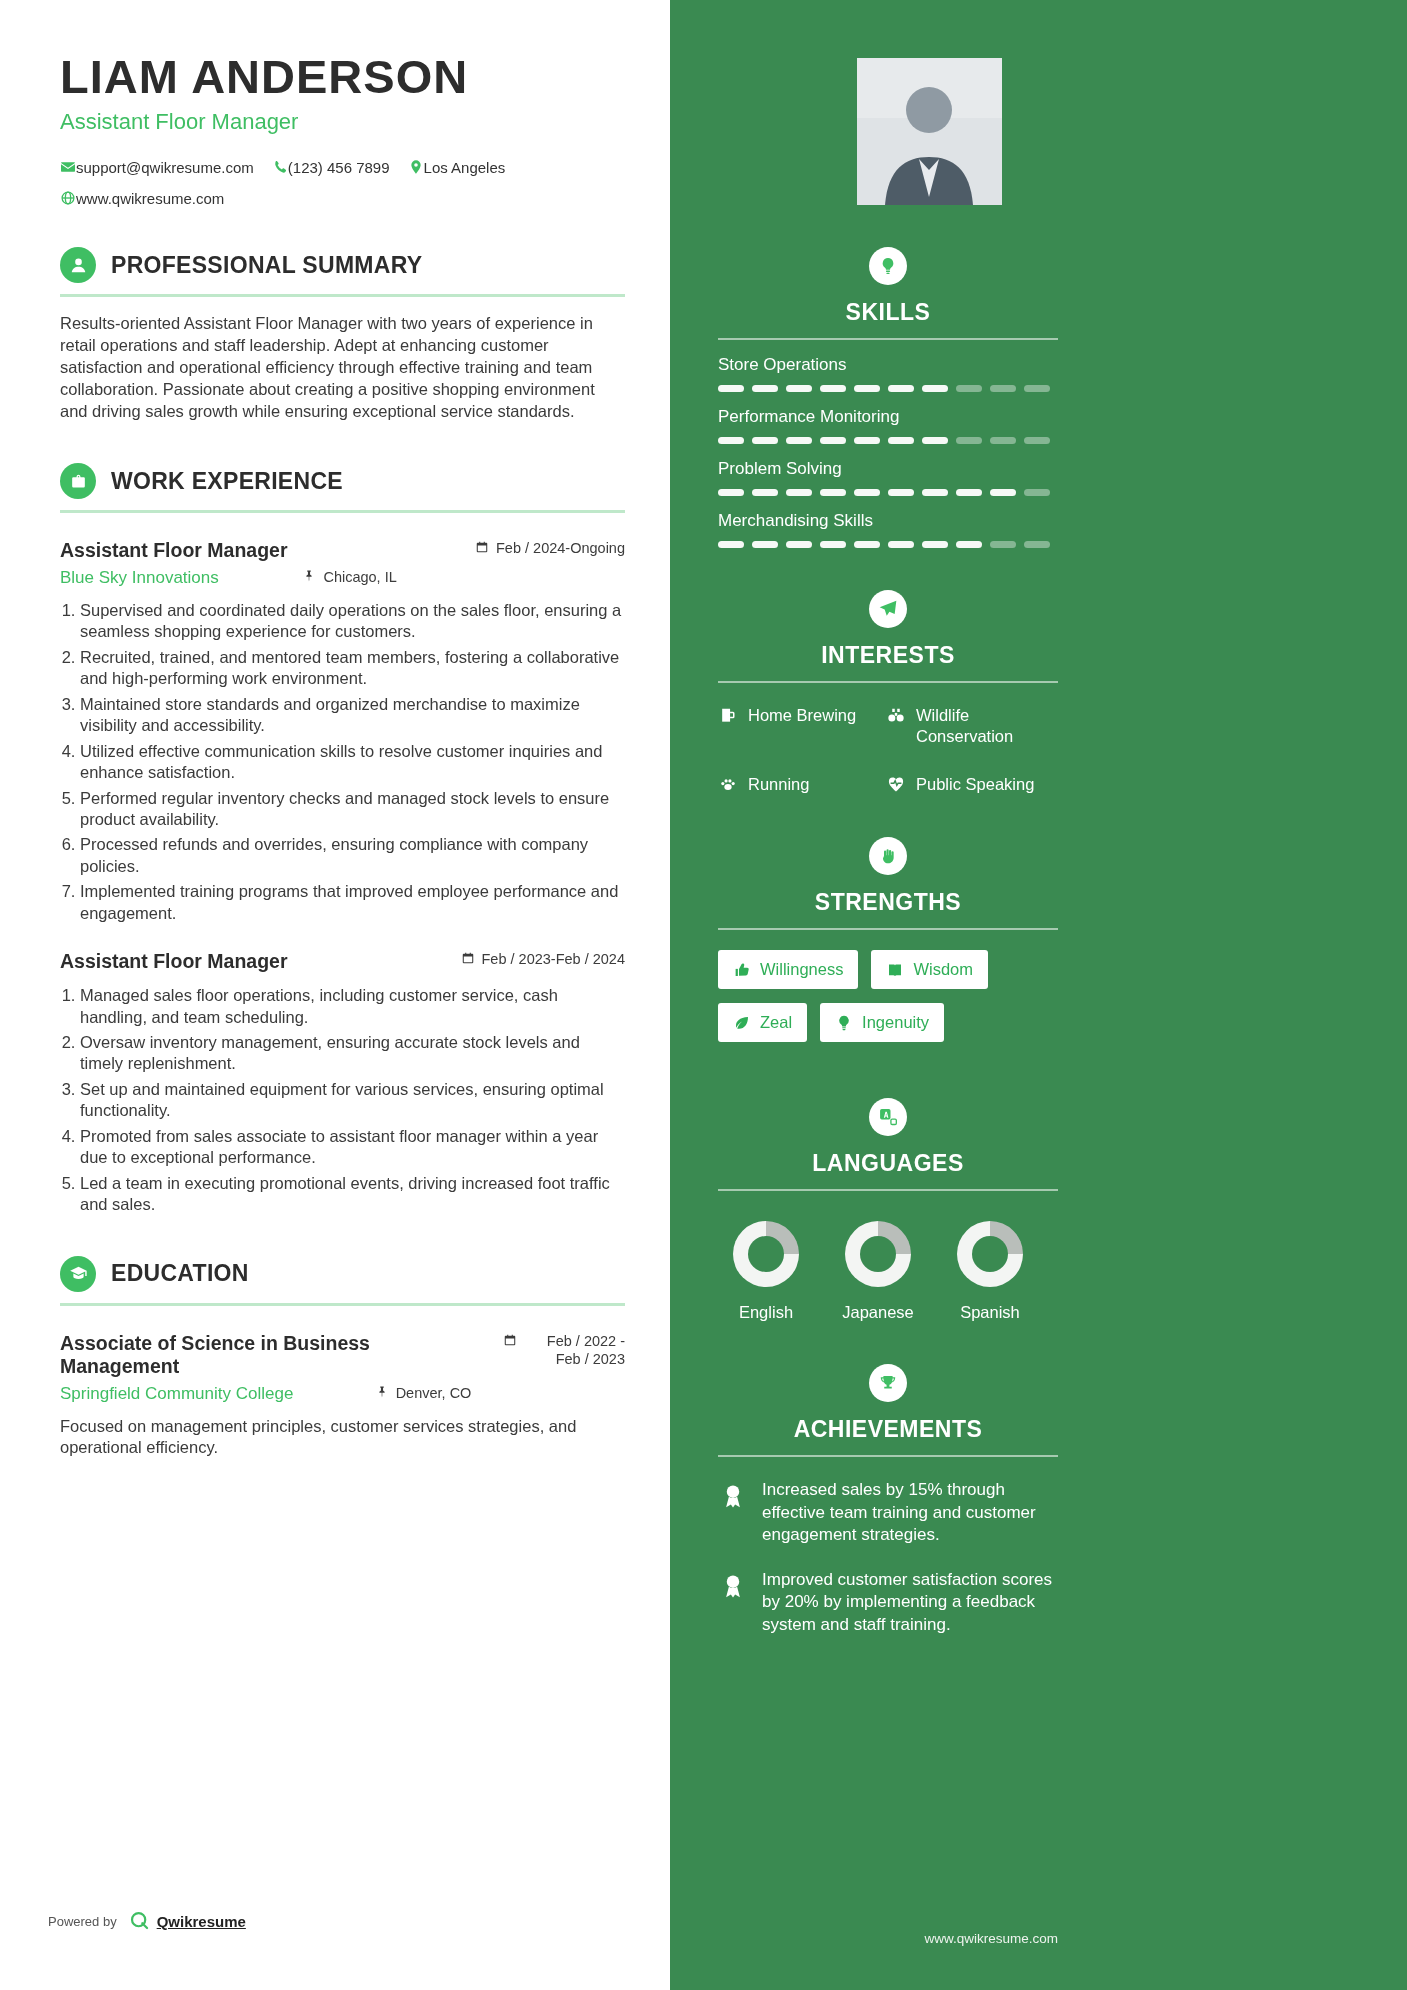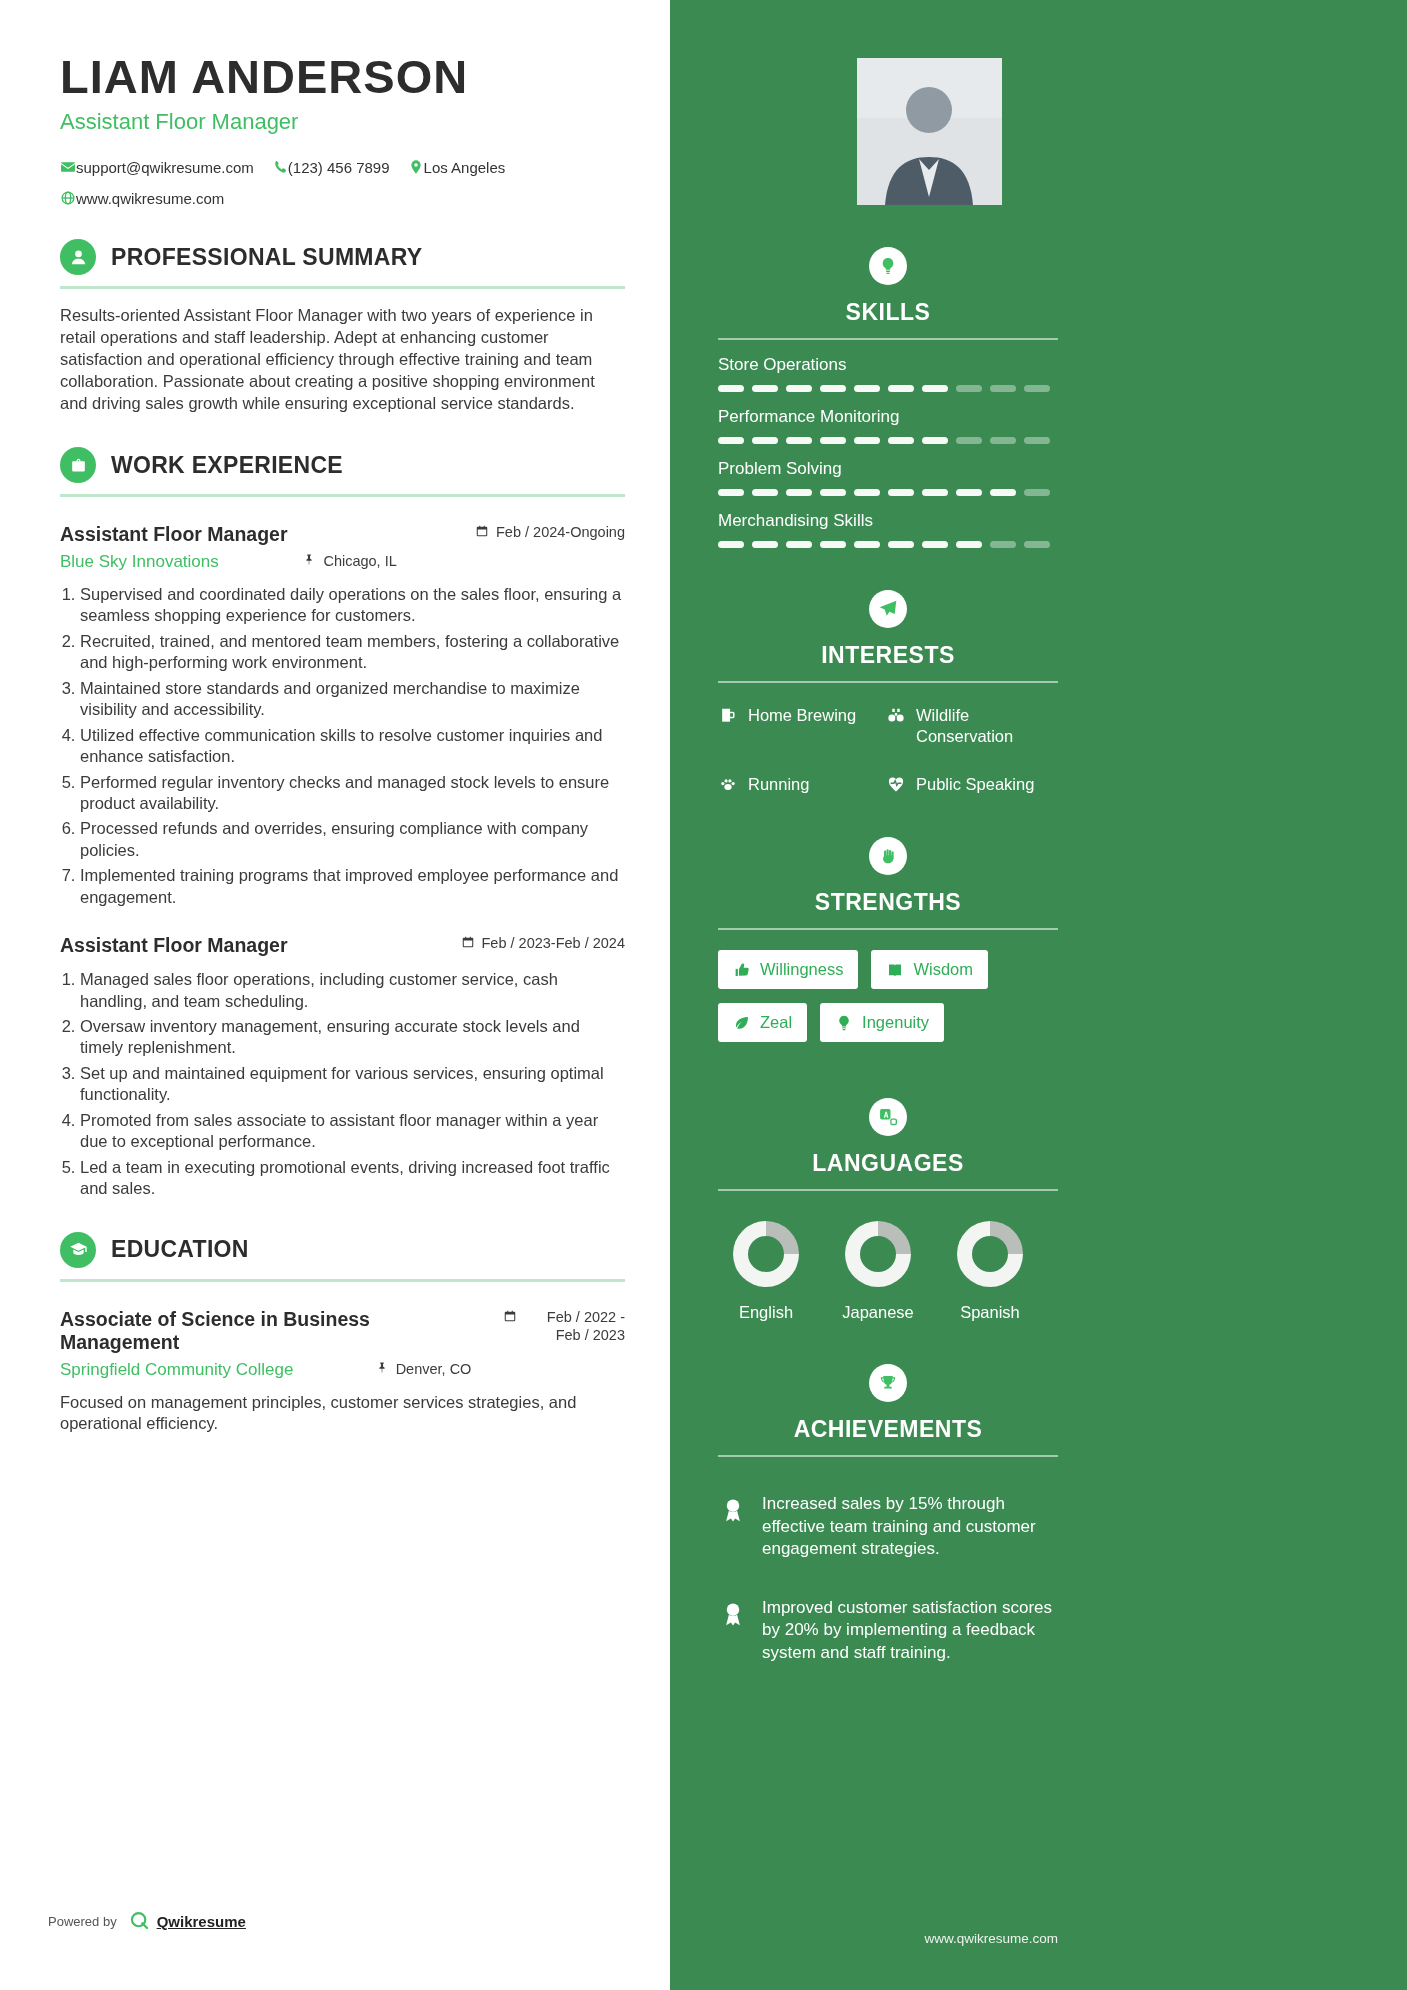--- a/index.html
+++ b/index.html
@@ -17,21 +17,21 @@
   
   .left-col{position:absolute;left:0;top:0;width:670px;padding:52px 45px 0 60px;}
   .name{font-size:47px;font-weight:800;letter-spacing:1px;color:var(--dark);line-height:1.05;}
   .job-title-main{margin-top:8px;font-size:22px;color:var(--accent);font-weight:500;}
   .contact{margin-top:24px;font-size:15px;color:#333;}
   .contact-row{display:flex;gap:18px;margin-bottom:14px;align-items:center;flex-wrap:wrap;}
   .contact-item{display:flex;align-items:flex-start;}
   .ic{display:inline-block;vertical-align:middle;fill:currentColor;}
   .c-ic{width:16px;height:16px;color:var(--accent);flex-shrink:0;}
 
-  .section{margin-top:32px;}
+  .section{margin-top:40px;}
   .sec-head{display:flex;align-items:center;gap:15px;border-bottom:3px solid var(--underline);padding-bottom:11px;}
   .sec-icon{width:36px;height:36px;border-radius:50%;background:var(--accent);color:#fff;display:flex;align-items:center;justify-content:center;flex-shrink:0;}
   .sec-icon .ic{width:19px;height:19px;}
   .sec-title{font-size:23px;font-weight:700;color:var(--dark);letter-spacing:.3px;}
   .summary-text{margin-top:16px;font-size:16.5px;line-height:1.33;}
 
   .job{margin-top:26px;}
   .job-head{display:flex;justify-content:space-between;align-items:flex-start;}
   .job-name{font-size:19.5px;font-weight:700;color:var(--dark);max-width:420px;}
   .job-meta{width:178px;text-align:right;font-size:14.5px;color:#3c3c3c;flex-shrink:0;}
@@ -73,21 +73,21 @@
   .sboxes{margin-top:20px;}
   .sbox{display:inline-flex;align-items:center;gap:9px;background:#fff;color:#2fae57;border-radius:3px;padding:10px 15px;font-size:16.5px;margin:0 13px 14px 0;}
   .s-ic{width:18px;height:18px;}
 
   .lang-row{display:flex;justify-content:space-between;margin-top:30px;width:320px;}
   .lang{display:flex;flex-direction:column;align-items:center;width:96px;}
   .donut{position:relative;width:66px;height:66px;border-radius:50%;}
   .donut::after{content:"";position:absolute;inset:15px;border-radius:50%;background:var(--green);}
   .lang-label{margin-top:16px;font-size:16.5px;}
 
-  .ach-item{display:flex;gap:14px;margin-top:36px;}
+  .ach-item{display:flex;gap:14px;margin-top:22px;}
   .a-ic{width:30px;height:30px;color:#fff;flex-shrink:0;margin-top:2px;}
   .ach-text{font-size:17px;line-height:1.32;width:292px;}
 
   .rp-site{position:absolute;bottom:44px;left:48px;width:340px;text-align:right;font-size:13.5px;color:#eef3ee;}
 </style>
 </head>
 <body>
 
 <svg width="0" height="0" style="position:absolute">
   <defs>

